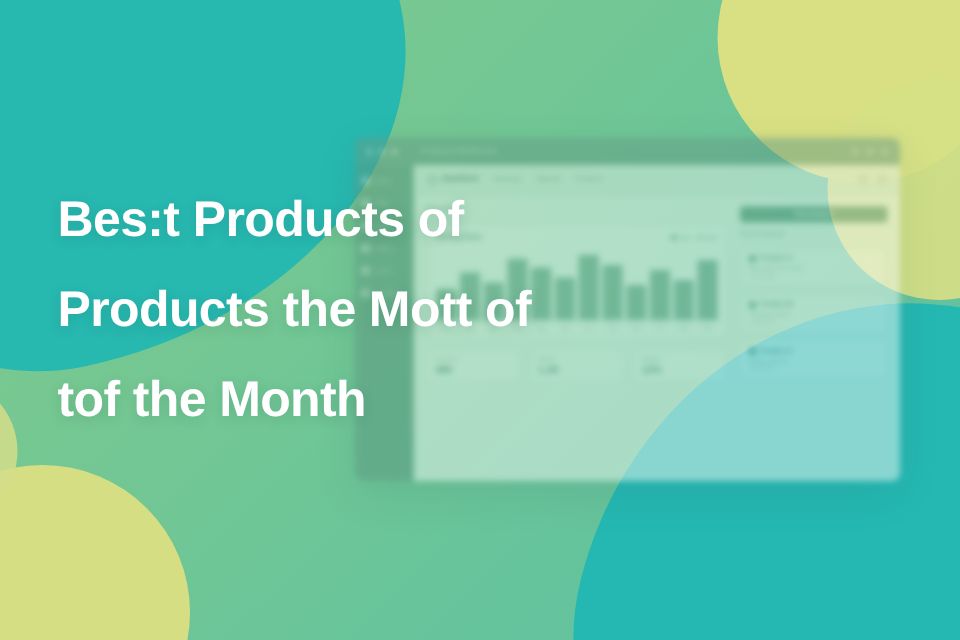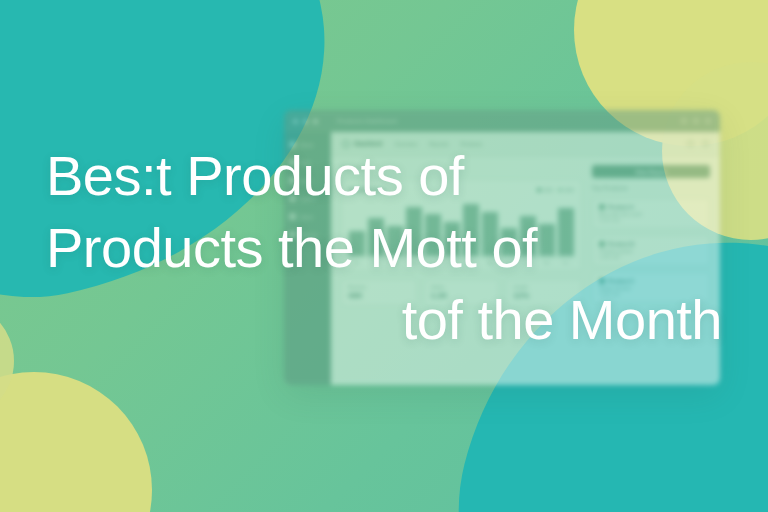--- a/index.html
+++ b/index.html
@@ -163,30 +163,30 @@
   .product-sub { font-size:4.5px; color:#86b29c; margin-top:2px; }
   .product-meta { font-size:4.5px; color:#9ac0ac; margin-top:1px; }
 
   
   #headline {
     position:absolute;
     left:0; right:0; top:140px;
     padding:0 46px;
     text-align:center;
     color:#ffffff;
-    font-weight:normal;
-    font-size:56px;
+    font-weight:bold;
+    font-size:40px;
     line-height:72px;
     letter-spacing:-0.5px;
     text-shadow:0 2px 9px rgba(30,90,70,.17);
   }
   .hl-line { display:block; white-space:nowrap; }
   #hl-1 { text-align:left; }
   #hl-2 { text-align:left; }
-  #hl-3 { text-align:right; }
+  #hl-3 { text-align:left; }
 </style>
 </head>
 <body>
 
 <div id="stage">
 
   <div class="blob" id="blob-tl"></div>
   <div class="blob" id="blob-br"></div>
   <div class="blob" id="circle-tr-1"></div>
   <div class="blob" id="circle-tr-2"></div>

